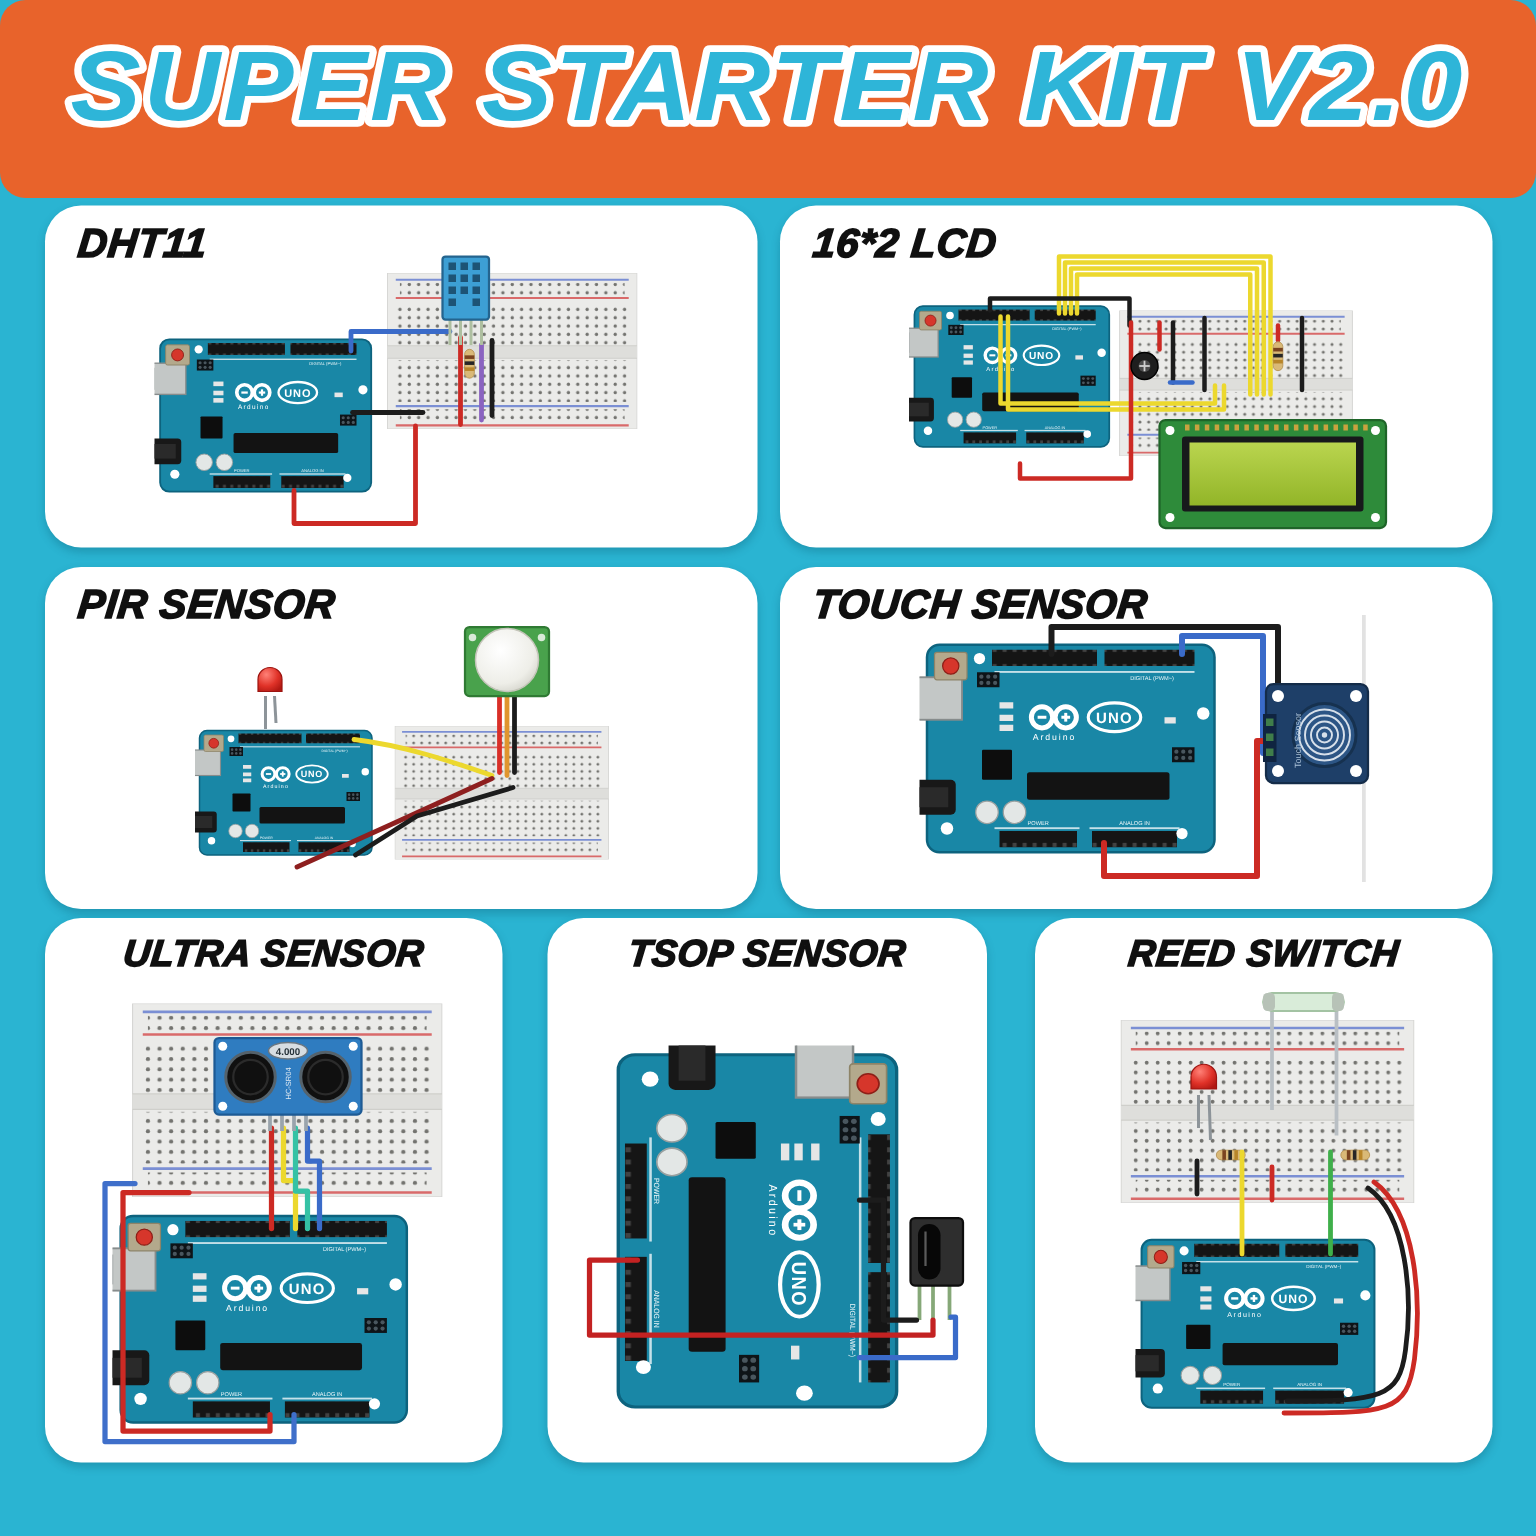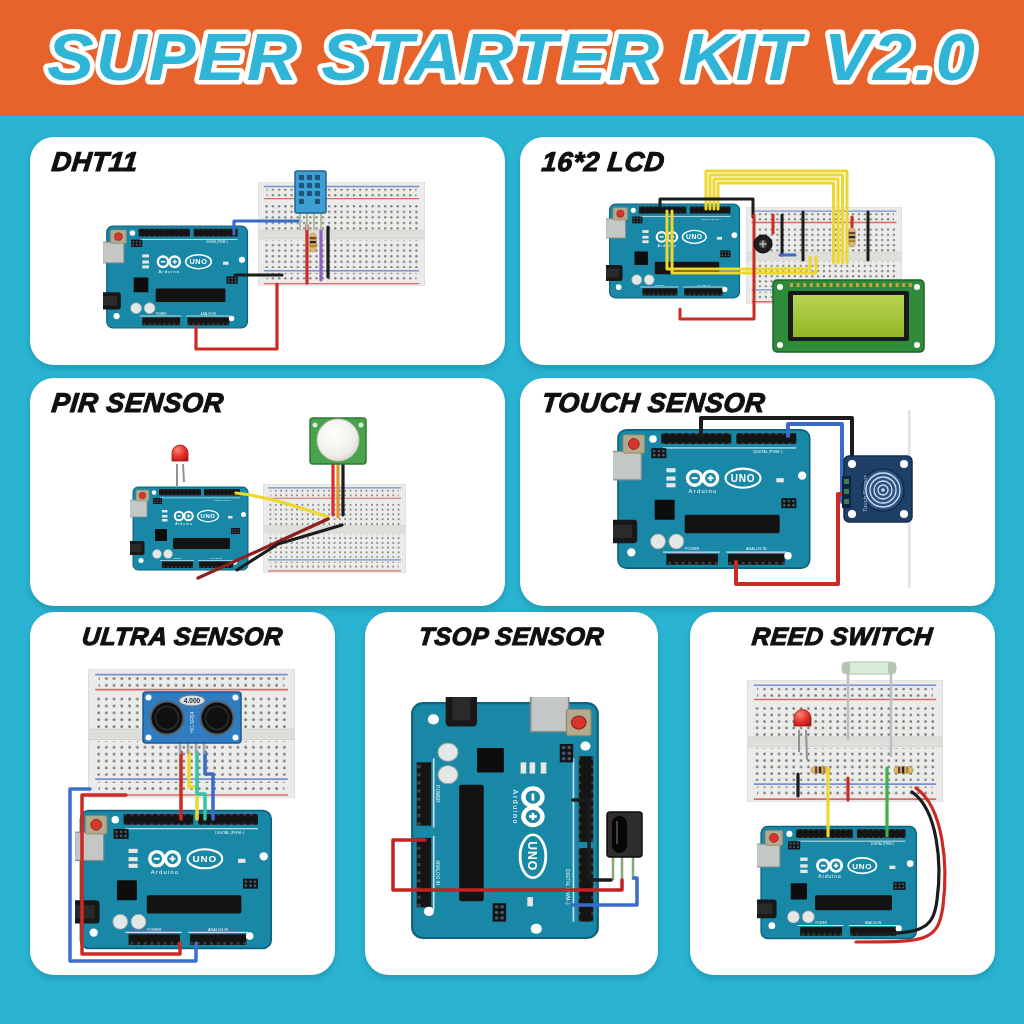--- a/index.html
+++ b/index.html
@@ -1,18 +1,18 @@
 <!DOCTYPE html>
 <html><head>
 <meta charset="utf-8">
 <style>
   html,body{margin:0;padding:0;}
   .page{position:relative;width:1024px;height:1024px;background:#2ab4d2;overflow:hidden;
         font-family:"Liberation Sans",sans-serif;}
-  .header{position:absolute;left:0;top:0;width:1024px;height:116px;background:#e8632b;}
+  .header{position:absolute;left:0;top:0;width:1024px;height:132px;background:#e8632b;border-radius:17px;}
   .header svg{display:block;}
   .header text{font-family:"Liberation Sans",sans-serif;font-weight:bold;font-style:italic;
         letter-spacing:2px;paint-order:stroke;stroke:#ffffff;stroke-width:9px;
         stroke-linejoin:round;fill:#2eb5d8;}
   .panel{position:absolute;background:#ffffff;border-radius:24px;
          box-shadow:0 3px 6px rgba(8,76,96,.28);}
   .panel svg.diagram{position:absolute;left:0;top:0;width:100%;height:100%;}
   .plabel{position:absolute;top:10px;left:22px;font-weight:bold;font-style:italic;
           font-size:27px;color:#101010;-webkit-text-stroke:1.1px #101010;
           letter-spacing:.5px;transform:skewX(-6deg);white-space:nowrap;z-index:2;}

